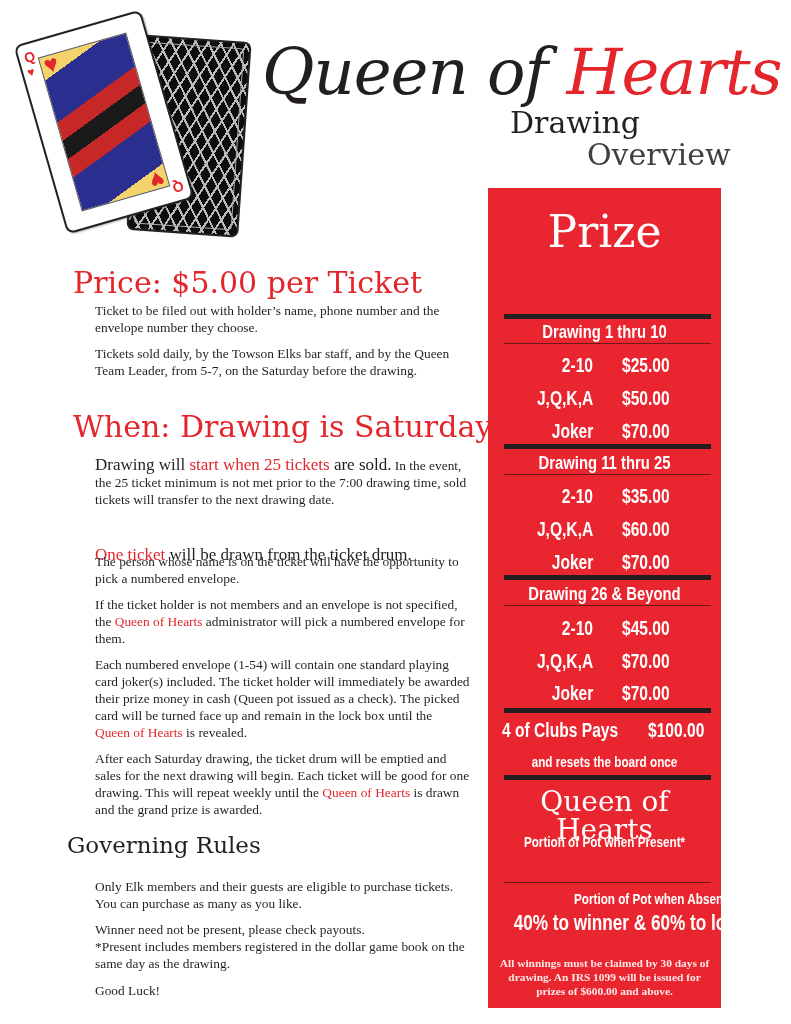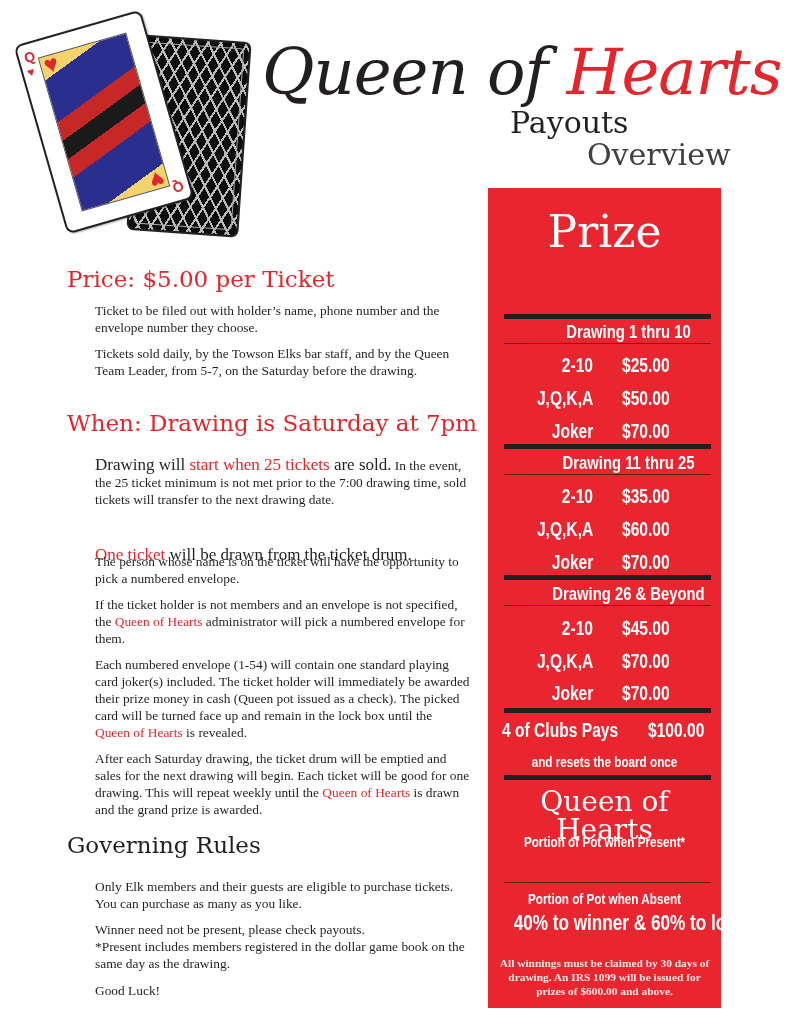--- a/index.html
+++ b/index.html
@@ -14,32 +14,32 @@
   .card-inner { position:absolute; left:18px; top:16px; right:18px; bottom:16px; border:1px solid #555; overflow:hidden;
     background: linear-gradient(160deg, #f5d36b 0 12%, #2a2f8f 12% 35%, #c62828 35% 45%, #1a1a1a 45% 55%, #c62828 55% 65%, #2a2f8f 65% 88%, #f5d36b 88%); }
   .card-idx { position:absolute; color:#e3262c; font-family:"Liberation Sans", sans-serif; font-weight:bold; font-size:14px; line-height:1; }
   .card-heart { position:absolute; color:#e3262c; font-size:24px; line-height:1; }
   
   .title-main { left:262px; top:40px; font-family:"DejaVu Serif", serif; font-style:italic; font-size:64px; line-height:1; letter-spacing:-1px; white-space:nowrap; color:#231f20; }
   .title-main .red { color:#e3262c; }
   .title-sub1 { left:510px; top:108px; font-family:"DejaVu Serif", serif; font-size:30px; line-height:1; color:#231f20; }
   .title-sub2 { left:587px; top:140px; font-family:"DejaVu Serif", serif; font-size:30px; line-height:1; color:#404040; }
   
-  .h-red { color:#e3262c; font-family:"DejaVu Serif", serif; font-size:23px; line-height:1; white-space:nowrap; }
+  .h-red { color:#e3262c; font-family:"DejaVu Serif", serif; font-size:30px; line-height:1; white-space:nowrap;margin-left:6px; }
   .h-black { color:#231f20; font-family:"DejaVu Serif", serif; font-size:23px; line-height:1; white-space:nowrap; }
   .para { left:95px; width:375px; font-size:13.4px; line-height:17px; color:#231f20; }
   .para.big { font-size:17px; line-height:20px; }
   .red-t { color:#e3262c;text-align:right; }
   
   .panel { left:488px; top:188px; width:233px; height:820px; background:#e9262f; color:#fff; }
   .panel .ptitle { position:absolute; left:0; width:233px; text-align:center; font-family:"DejaVu Serif", serif; font-size:44px; line-height:1; color:#fff; }
   .thick { position:absolute; left:16px; width:207px; height:5px; background:#231f20; }
   .thin { position:absolute; left:16px; width:207px; height:1px; background:#6b1a1a; }
   .cond { font-family:"Liberation Sans", sans-serif; font-weight:bold; transform:scaleX(0.78); transform-origin:center; white-space:nowrap; }
-  .phead { position:absolute; left:0; width:233px; text-align:center; font-size:19px; line-height:1;margin-left:24px; }
+  .phead { position:absolute; left:0; width:233px; text-align:center; font-size:19px; line-height:1; }
   .prow { position:absolute; left:0; width:233px; height:22px; font-size:20px; }
   .prow .lbl { position:absolute; right:128px; font-family:"Liberation Sans", sans-serif; font-weight:bold; transform:scaleX(0.78); transform-origin:right; white-space:nowrap; }
   .prow .amt { position:absolute; left:134px; font-family:"Liberation Sans", sans-serif; font-weight:bold; transform:scaleX(0.78); transform-origin:left; white-space:nowrap; }
   .clubs { position:absolute; left:14px; font-size:20px; }
   .clubs-amt { position:absolute; left:160px; font-size:20px; }
   .qoh { position:absolute; left:0; width:233px; text-align:center; font-family:"DejaVu Serif", serif; font-size:28px; line-height:1; color:#fff; }
   .small-c { position:absolute; left:0; width:233px; text-align:center; font-size:15px; }
   .big-c { position:absolute; left:0; width:233px; text-align:center; font-size:22px; }
   .fine { position:absolute; left:10px; width:213px; text-align:center; font-family:"Liberation Serif", serif; font-weight:bold; font-size:11.4px; line-height:14px; color:#fde7e7; }
 </style>
@@ -53,21 +53,21 @@
   <span class="card-heart" style="left:4px;top:22px;font-size:12px;">♥</span>
   <span class="card-heart" style="left:22px;top:14px;">♥</span>
   <span class="card-heart" style="right:22px;bottom:14px;transform:rotate(180deg);">♥</span>
   <span class="card-idx" style="right:5px;bottom:6px;transform:rotate(180deg);">Q</span>
 </div>
 
 <div class="abs title-main">
   <span>Queen of</span>
   <span class="red">Hearts</span>
 </div>
-<div class="abs title-sub1">Payouts</div>
+<div class="abs title-sub1">Drawing</div>
 <div class="abs title-sub2">Overview</div>
 
 <div class="abs h-red" style="left:67px;top:268px;">Price: $5.00 per Ticket</div>
 <div class="abs para" style="top:302px;">Ticket to be filed out with holder’s name, phone number and the envelope number they choose.</div>
 <div class="abs para" style="top:345px;">Tickets sold daily, by the Towson Elks bar staff, and by the Queen Team Leader, from 5-7, on the Saturday before the drawing.</div>
 
 <div class="abs h-red" style="left:67px;top:412px;text-align:right;">When: Drawing is Saturday at 7pm</div>
 <div class="abs para" style="top:456px;">
   <span style="font-size:17px;">Drawing will </span><span class="red-t" style="font-size:17px;">start when 25 tickets</span><span style="font-size:17px;margin-top:9px;"> are sold.</span><span> In the event, the 25 ticket minimum is not met prior to the 7:00 drawing time, sold tickets will transfer to the next drawing date.</span>
 </div>
@@ -160,21 +160,21 @@
   <div class="small-c" style="top:565px;">
       <div class="cond">and resets the board once</div>
     </div>
 
   <div class="thick" style="top:587px;"></div>
   <div class="qoh" style="top:600px;">Queen of Hearts</div>
   <div class="small-c" style="top:645px;">
       <div class="cond">Portion of Pot when Present*</div>
     </div>
   <div class="thin" style="top:694px;"></div>
-  <div class="small-c" style="top:702px;">
+  <div class="small-c" style="top:702px;padding-left:46px;">
       <div class="cond">Portion of Pot when Absent</div>
     </div>
   <div class="big-c" style="top:722px;">
       <div class="cond">40% to winner &amp; 60% to lodge</div>
     </div>
 
   <div class="fine" style="top:768px;">All winnings must be claimed by 30 days of drawing. An IRS 1099 will be issued for prizes of $600.00 and above.</div>
 </div>
 
 </body></html>

